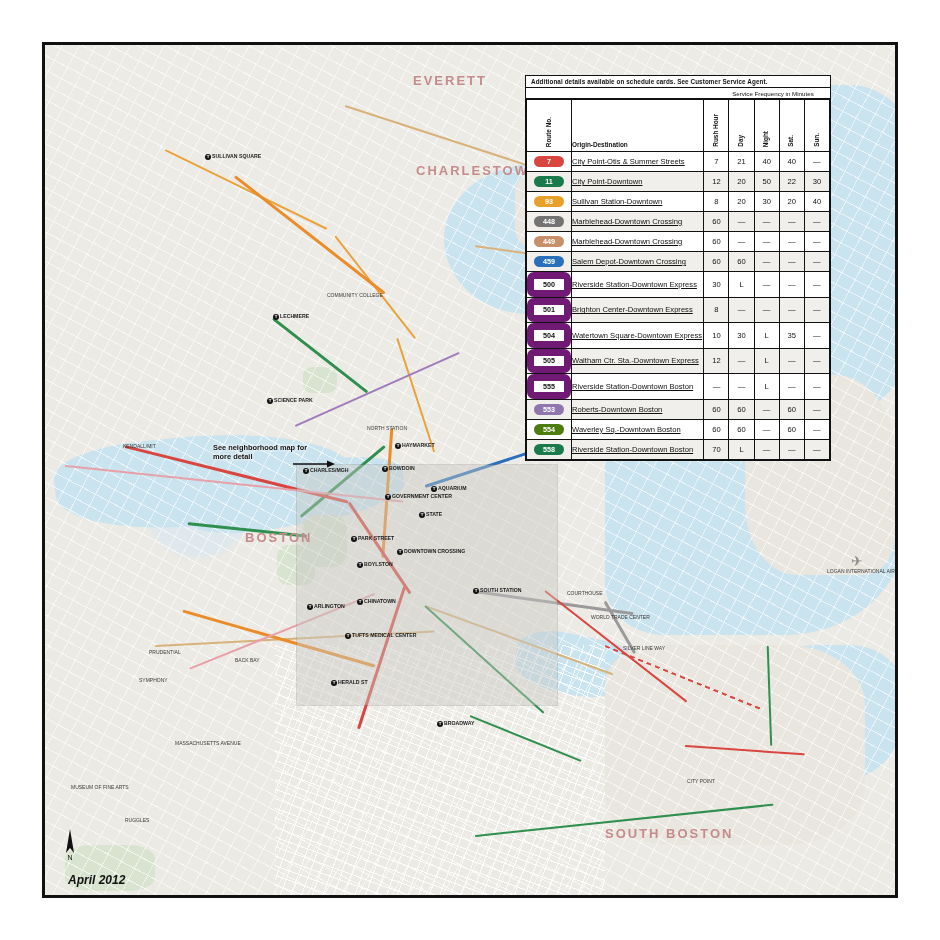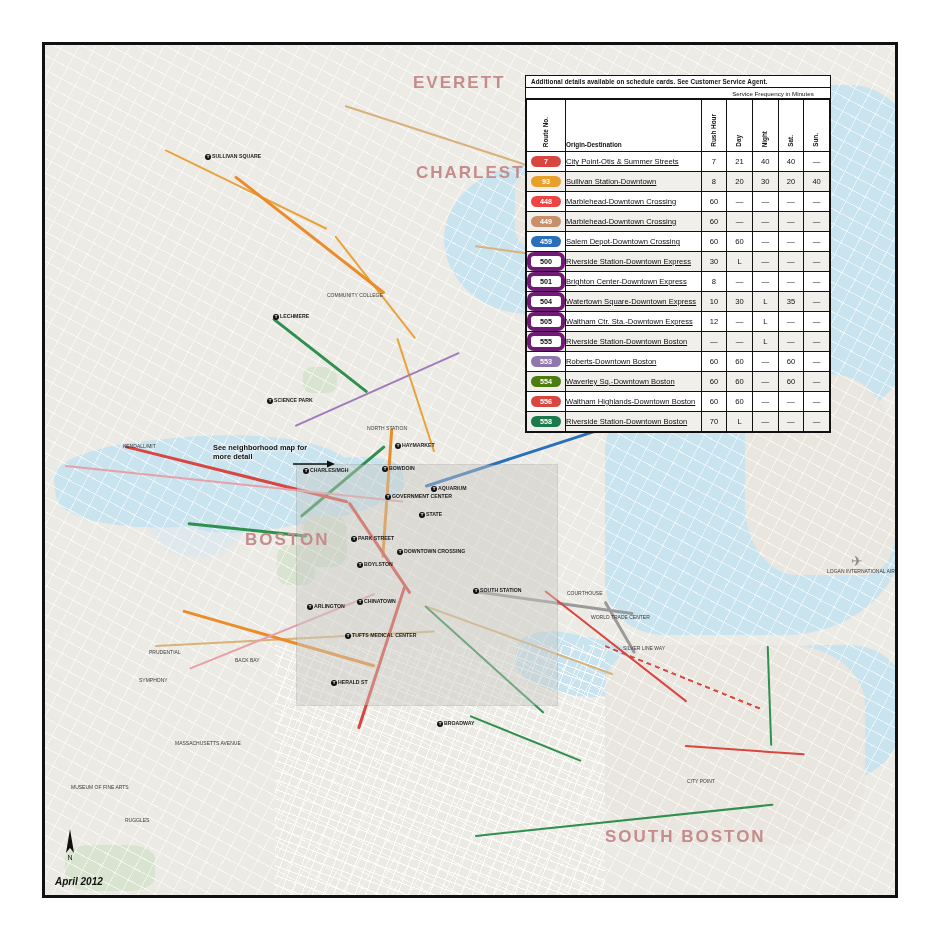--- a/index.html
+++ b/index.html
@@ -118,21 +118,21 @@
   .dash-red {
     background: repeating-linear-gradient(90deg, #d9463f 0 5px, rgba(0,0,0,0) 5px 9px);
     height: 1.6px;
   }
   
   .neigh {
     position: absolute;
     font-weight: bold;
     color: #c58c8c;
     letter-spacing: 2px;
-    font-size: 17px;
+    font-size: 13px;
     white-space: nowrap;
   }
   .maplabel {
     position: absolute;
     font-size: 5px;
     color: #3a3a3a;
     white-space: nowrap;
   }
   .station {
     position: absolute;
@@ -240,21 +240,21 @@
     border-radius: 7px;
     color: #fff;
     font-size: 7.2px;
     font-weight: bold;
     line-height: 1.05;
     text-align: center;
   }
   .badge.outline {
     background: #fff !important;
     color: #111;
-    border: 4px solid #701a75;
+    border: 7px solid #701a75;
   }
   
   .callout {
     position: absolute;
     left: 168px;
     top: 398px;
     width: 110px;
     font-size: 7.4px;
     font-weight: bold;
     color: #111;
@@ -264,23 +264,23 @@
   .callout-arrow {
     position: absolute;
     left: 248px;
     top: 414px;
     width: 42px;
     height: 10px;
   }
   
   .datestamp {
     position: absolute;
-    left: 10px;
+    left: 23px;
     bottom: 8px;
-    font-size: 10px;
+    font-size: 12px;
     font-style: italic;
     font-weight: bold;
     color: #111;
   }
   .compass {
     position: absolute;
     left: 14px;
     bottom: 34px;
     width: 22px;
     height: 34px;
@@ -428,30 +428,39 @@
           <tr>
             <td class="c-route"><span class="badge" style="background: rgb(217, 70, 63);">7</span></td>
             <td class="c-dest">City Point-Otis &amp; Summer Streets</td>
             <td class="c-num">7</td>
             <td class="c-num">21</td>
             <td class="c-num">40</td>
             <td class="c-num">40</td>
             <td class="c-num">—</td>
           </tr>
           <tr>
+            <td class="c-route"><span class="badge" style="background: rgb(27, 122, 75);">11</span></td>
+            <td class="c-dest">City Point-Downtown</td>
+            <td class="c-num">12</td>
+            <td class="c-num">20</td>
+            <td class="c-num">50</td>
+            <td class="c-num">22</td>
+            <td class="c-num">30</td>
+          </tr>
+          <tr>
             <td class="c-route"><span class="badge" style="background: rgb(232, 160, 42);">93</span></td>
             <td class="c-dest">Sullivan Station-Downtown</td>
             <td class="c-num">8</td>
             <td class="c-num">20</td>
             <td class="c-num">30</td>
             <td class="c-num">20</td>
             <td class="c-num">40</td>
           </tr>
           <tr>
-            <td class="c-route"><span class="badge" style="background: #ef4444;">448</span></td>
+            <td class="c-route"><span class="badge" style="background: #737373;">448</span></td>
             <td class="c-dest">Marblehead-Downtown Crossing</td>
             <td class="c-num">60</td>
             <td class="c-num">—</td>
             <td class="c-num">—</td>
             <td class="c-num">—</td>
             <td class="c-num">—</td>
           </tr>
           <tr>
             <td class="c-route"><span class="badge" style="background: rgb(201, 143, 106); text-align: center;">449</span></td>
             <td class="c-dest">Marblehead-Downtown Crossing</td>
@@ -527,29 +536,20 @@
           <tr>
             <td class="c-route"><span class="badge" style="background: #4d7c0f;">554</span></td>
             <td class="c-dest">Waverley Sq.-Downtown Boston</td>
             <td class="c-num">60</td>
             <td class="c-num">60</td>
             <td class="c-num">—</td>
             <td class="c-num">60</td>
             <td class="c-num">—</td>
           </tr>
           <tr>
-            <td class="c-route"><span class="badge" style="background: rgb(217, 70, 63);">556</span></td>
-            <td class="c-dest">Waltham Highlands-Downtown Boston</td>
-            <td class="c-num">60</td>
-            <td class="c-num">60</td>
-            <td class="c-num">—</td>
-            <td class="c-num">—</td>
-            <td class="c-num">—</td>
-          </tr>
-          <tr>
             <td class="c-route"><span class="badge" style="background: rgb(27, 122, 75);">558</span></td>
             <td class="c-dest">Riverside Station-Downtown Boston</td>
             <td class="c-num">70</td>
             <td class="c-num">L</td>
             <td class="c-num">—</td>
             <td class="c-num">—</td>
             <td class="c-num">—</td>
           </tr>
         </tbody>
     </table>

